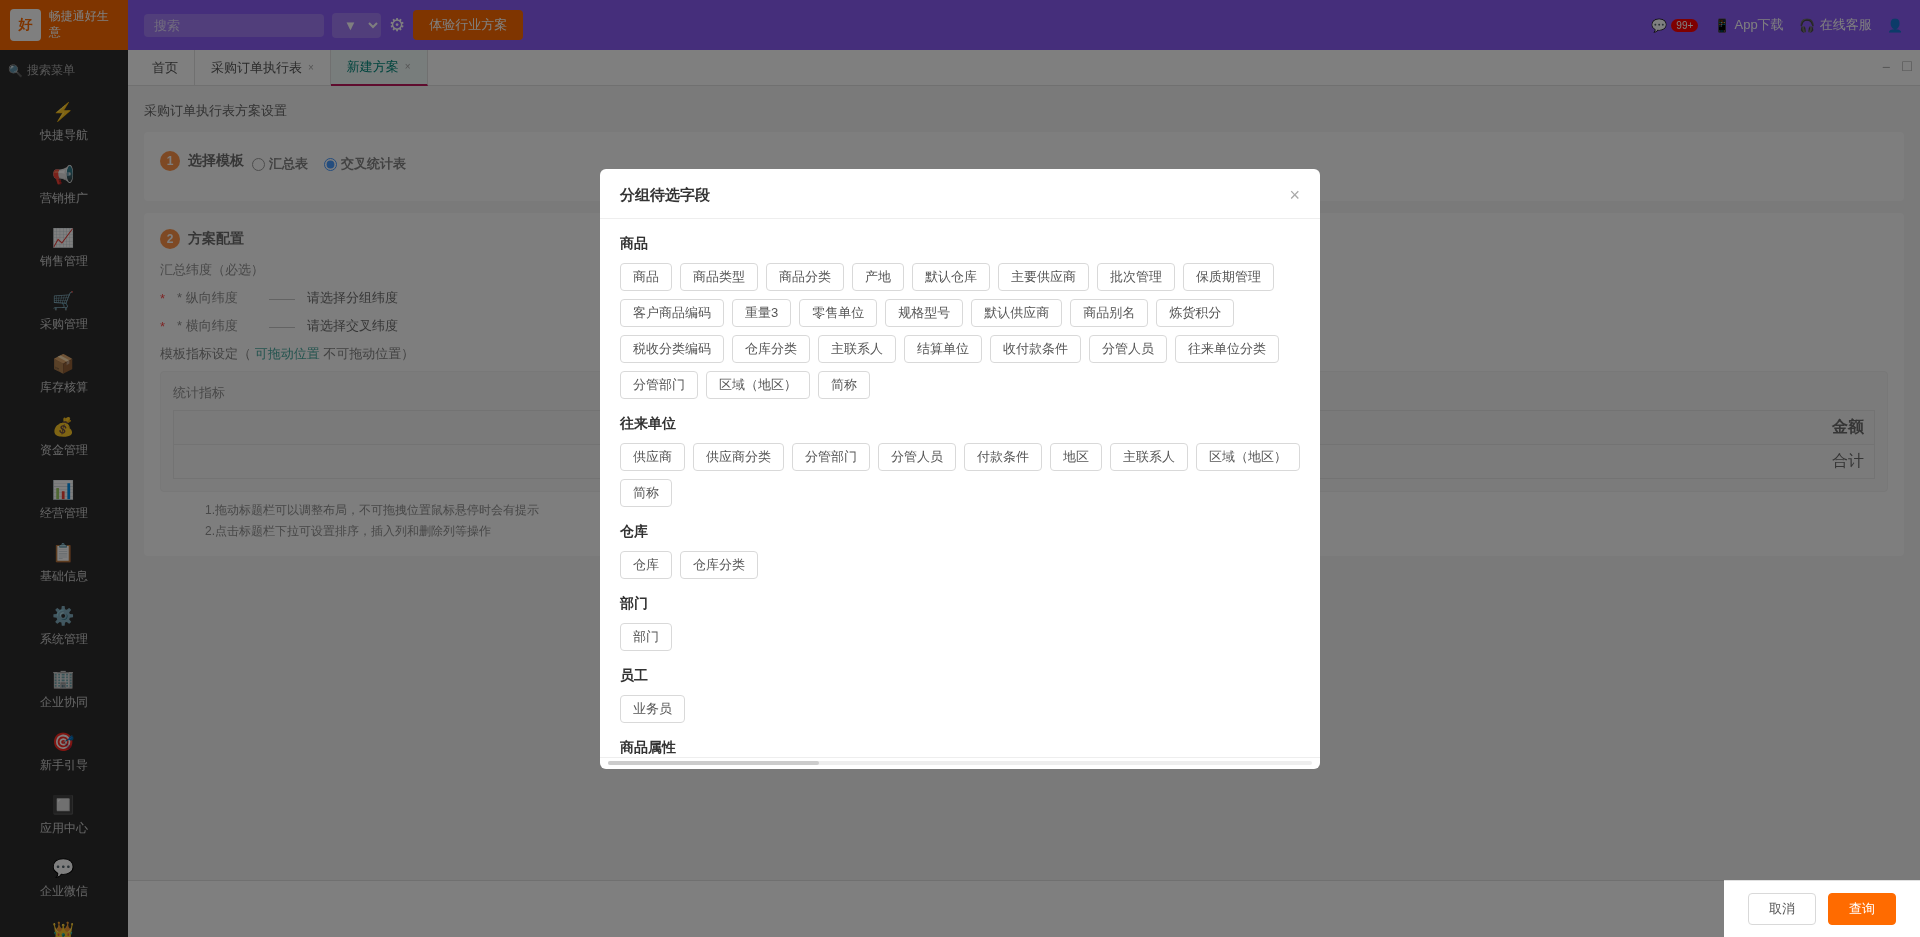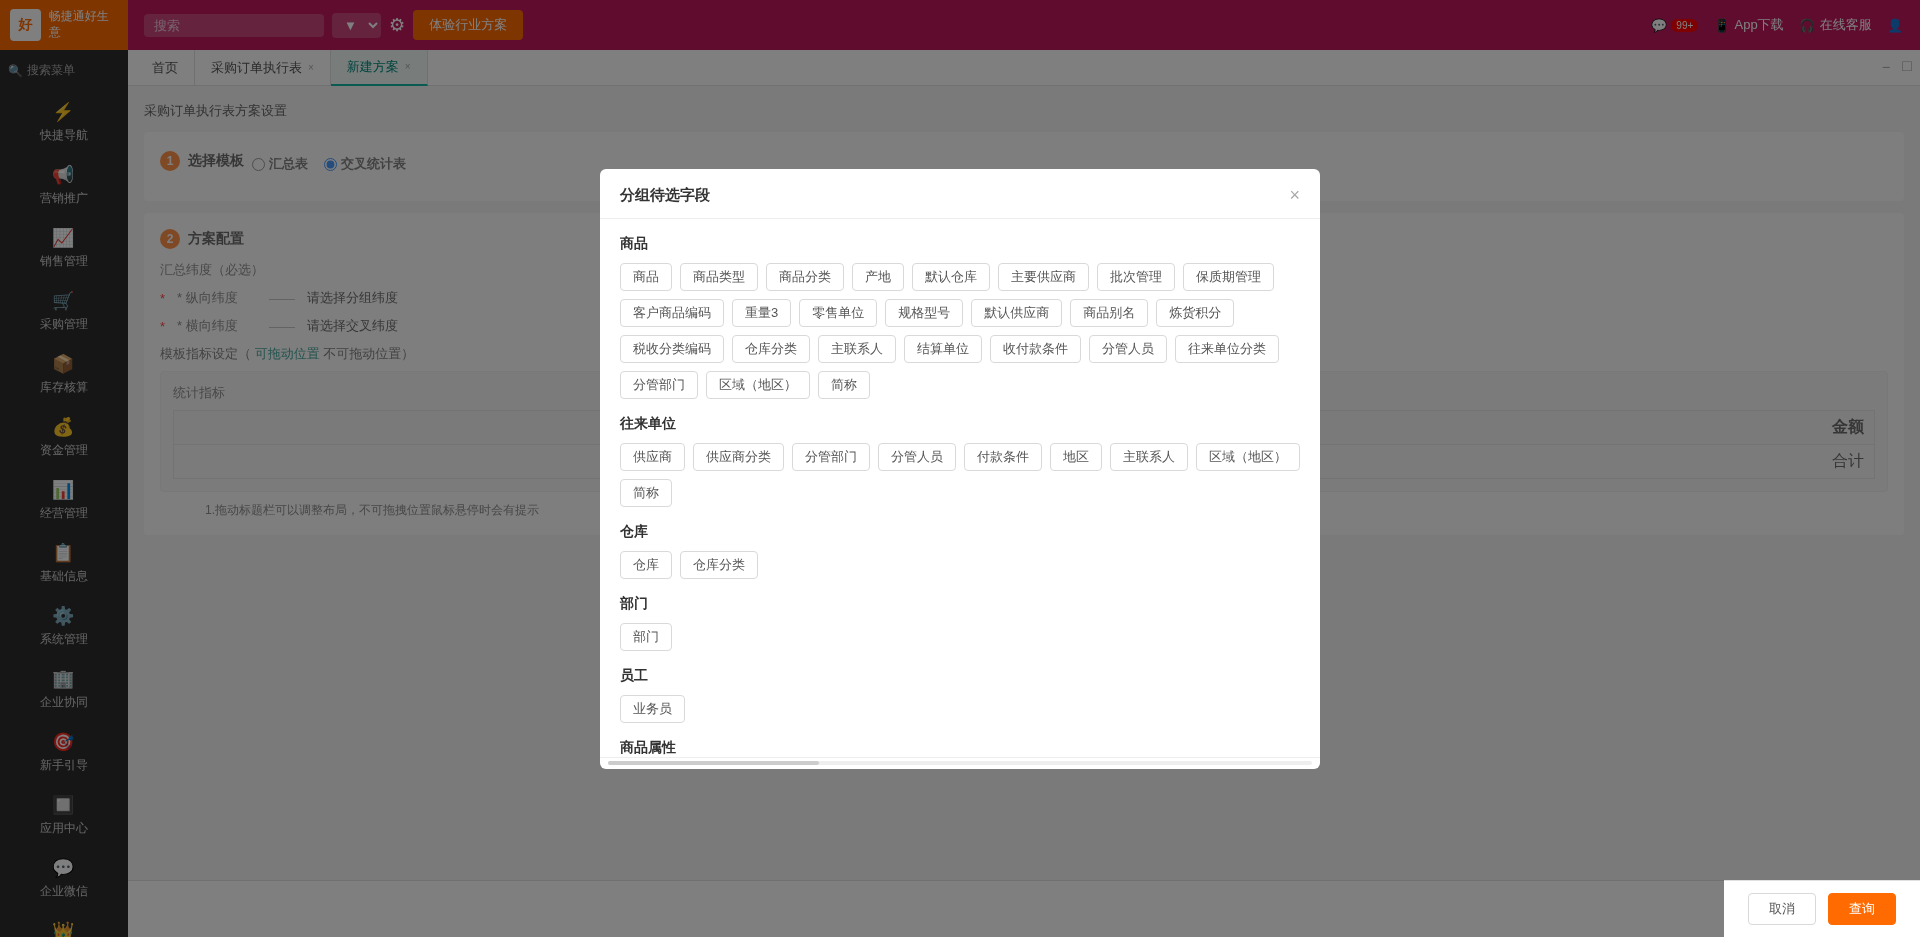--- a/index.html
+++ b/index.html
@@ -14,35 +14,35 @@
     .sidebar-logo-icon { width: 32px; height: 32px; background: white; border-radius: 4px; display: flex; align-items: center; justify-content: center; color: #ff6b00; font-weight: bold; font-size: 14px; }
     .sidebar-logo-text { color: white; font-size: 12px; line-height: 1.3; }
     .sidebar-search { display: flex; align-items: center; gap: 4px; color: #aaa; font-size: 12px; padding: 12px 8px; width: 100%; cursor: pointer; }
     .sidebar-item { display: flex; flex-direction: column; align-items: center; padding: 10px 4px; width: 100%; color: #ccc; font-size: 12px; cursor: pointer; gap: 4px; }
     .sidebar-icon { font-size: 18px; }
 
     
     .main-content { flex: 1; display: flex; flex-direction: column; overflow: hidden; }
 
     
-    .topbar { background: #be185d; height: 50px; display: flex; align-items: center; padding: 0 16px; gap: 19px; justify-content: space-between; }
+    .topbar { background: #8b5cf6; height: 50px; display: flex; align-items: center; padding: 0 16px; gap: 19px; justify-content: space-between; }
     .topbar-left { display: flex; align-items: center; gap: 8px; }
     .topbar-search { background: rgba(255,255,255,0.2); border: none; border-radius: 4px; padding: 4px 32px 4px 10px; color: white; font-size: 13px; width: 180px; }
     .topbar-search::placeholder { color: rgba(255,255,255,0.7); }
     .topbar-dropdown { background: rgba(255,255,255,0.2); border: none; border-radius: 4px; color: white; padding: 4px 8px; font-size: 13px; cursor: pointer; }
     .topbar-gear { color: white; font-size: 18px; cursor: pointer; }
     .topbar-trial-btn { background: #ff6b00; color: white; border: none; border-radius: 4px; padding: 6px 16px; font-size: 13px; cursor: pointer; }
     .topbar-right { display: flex; align-items: center; gap: 16px; color: white; font-size: 13px; }
     .topbar-right-item { display: flex; align-items: center; gap: 4px; cursor: pointer; }
     .badge { background: red; color: white; border-radius: 10px; padding: 1px 5px; font-size: 10px; }
 
     
     .tabbar { background: #fff; border-bottom: 1px solid #e0e0e0; display: flex; align-items: center; padding: 0 8px; height: 36px; }
     .tab { padding: 0 16px; height: 36px; display: flex; align-items: center; gap: 6px; cursor: pointer; font-size: 13px; color: #555; border-right: 1px solid #e0e0e0; }
-    .tab.active { color: #00897b; border-bottom: 2px solid #14b8a6; background: #f0faf9; justify-content: space-between; }
+    .tab.active { color: #00897b; border-bottom: 2px solid #be185d; background: #f0faf9; justify-content: space-between; }
     .tab-close { font-size: 10px; color: #aaa; cursor: pointer; }
     .tab-actions { margin-left: auto; display: flex; gap: 8px; }
     .tab-action-btn { color: #aaa; cursor: pointer; font-size: 16px; }
 
     
     .page-content { flex: 1; overflow: auto; background: #f5f5f5; padding: 16px; position: relative; }
     .page-breadcrumb { font-size: 13px; color: #666; margin-bottom: 12px; }
     .section-title { display: flex; align-items: center; gap: 8px; font-size: 14px; font-weight: bold; margin-bottom: 12px; }
     .section-num { background: #ff6b00; color: white; border-radius: 50%; width: 20px; height: 20px; display: flex; align-items: center; justify-content: center; font-size: 12px; }
 
@@ -276,20 +276,21 @@
             <tbody>
               <tr>
                 <td>合计</td>
                 <td>合计</td>
               </tr>
             </tbody>
           </table>
         </div>
         <div style="margin-top:10px;font-size:12px;color:#666;margin-left:45px;">
           <div>1.拖动标题栏可以调整布局，不可拖拽位置鼠标悬停时会有提示</div>
+          <div style="margin-top:4px;">2.点击标题栏下拉可设置排序，插入列和删除列等操作</div>
         </div>
       </div>
     </div>
 
     <div class="page-bottom">
       <button class="btn btn-default">取消</button>
       <button class="btn btn-primary">查询</button>
     </div>
 
   </div>

